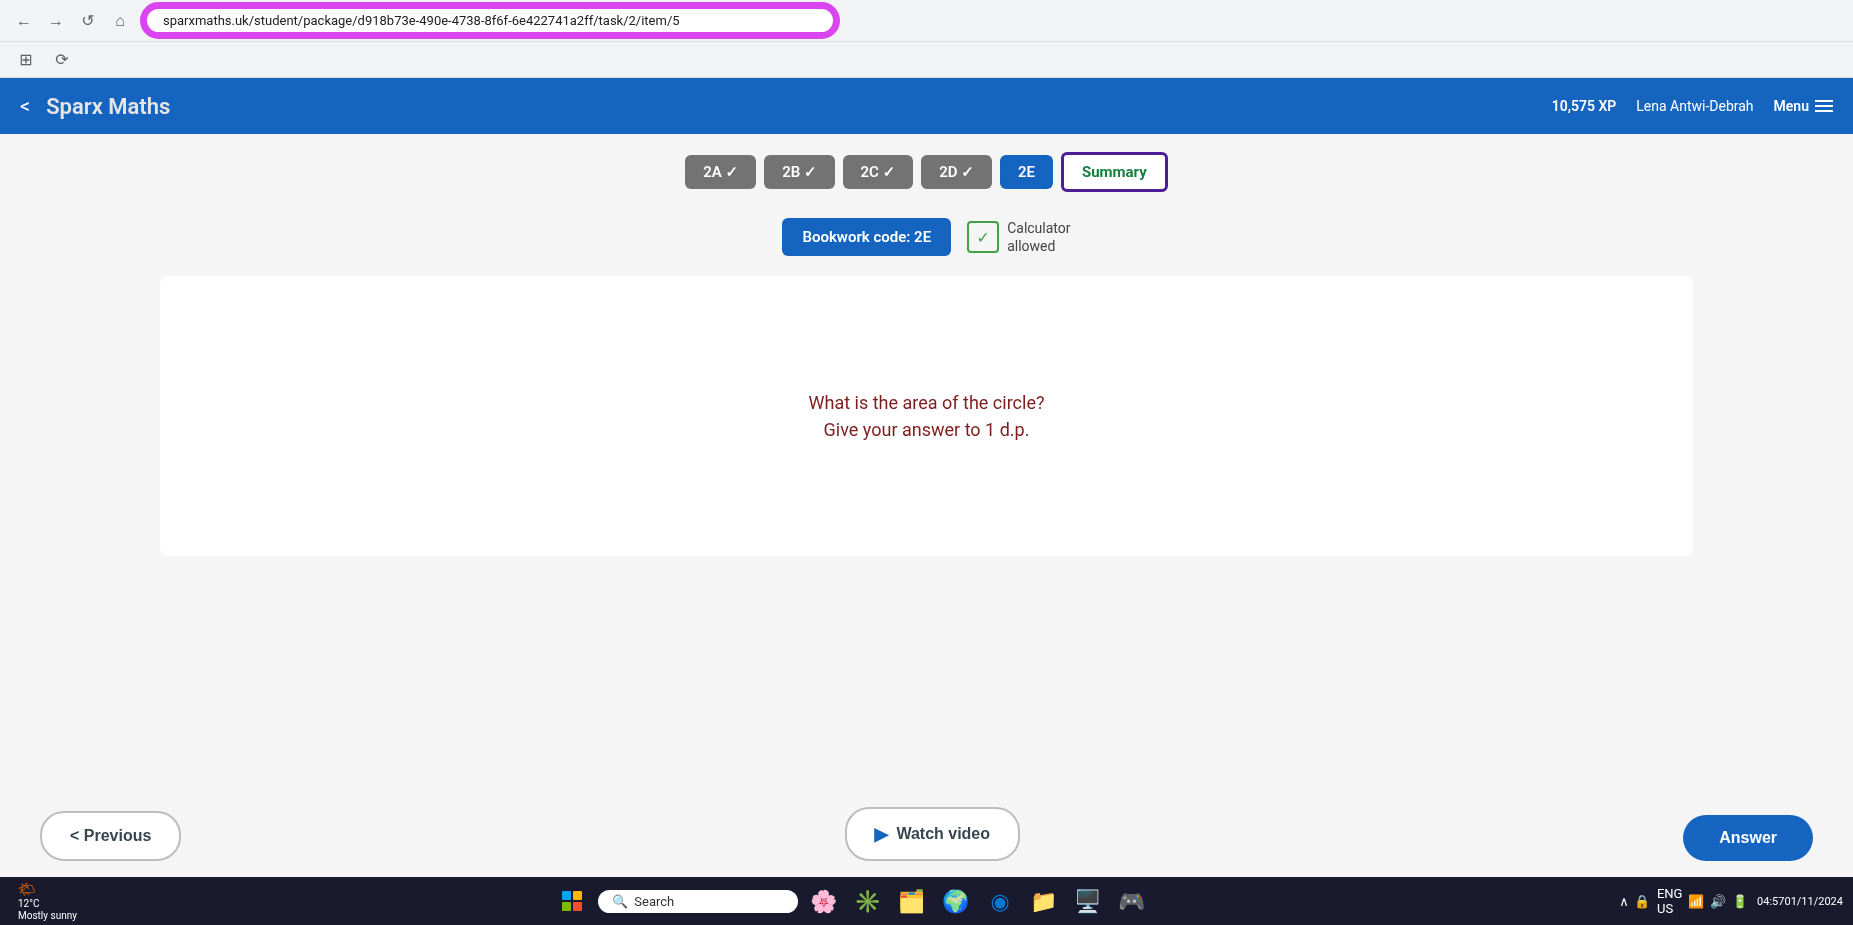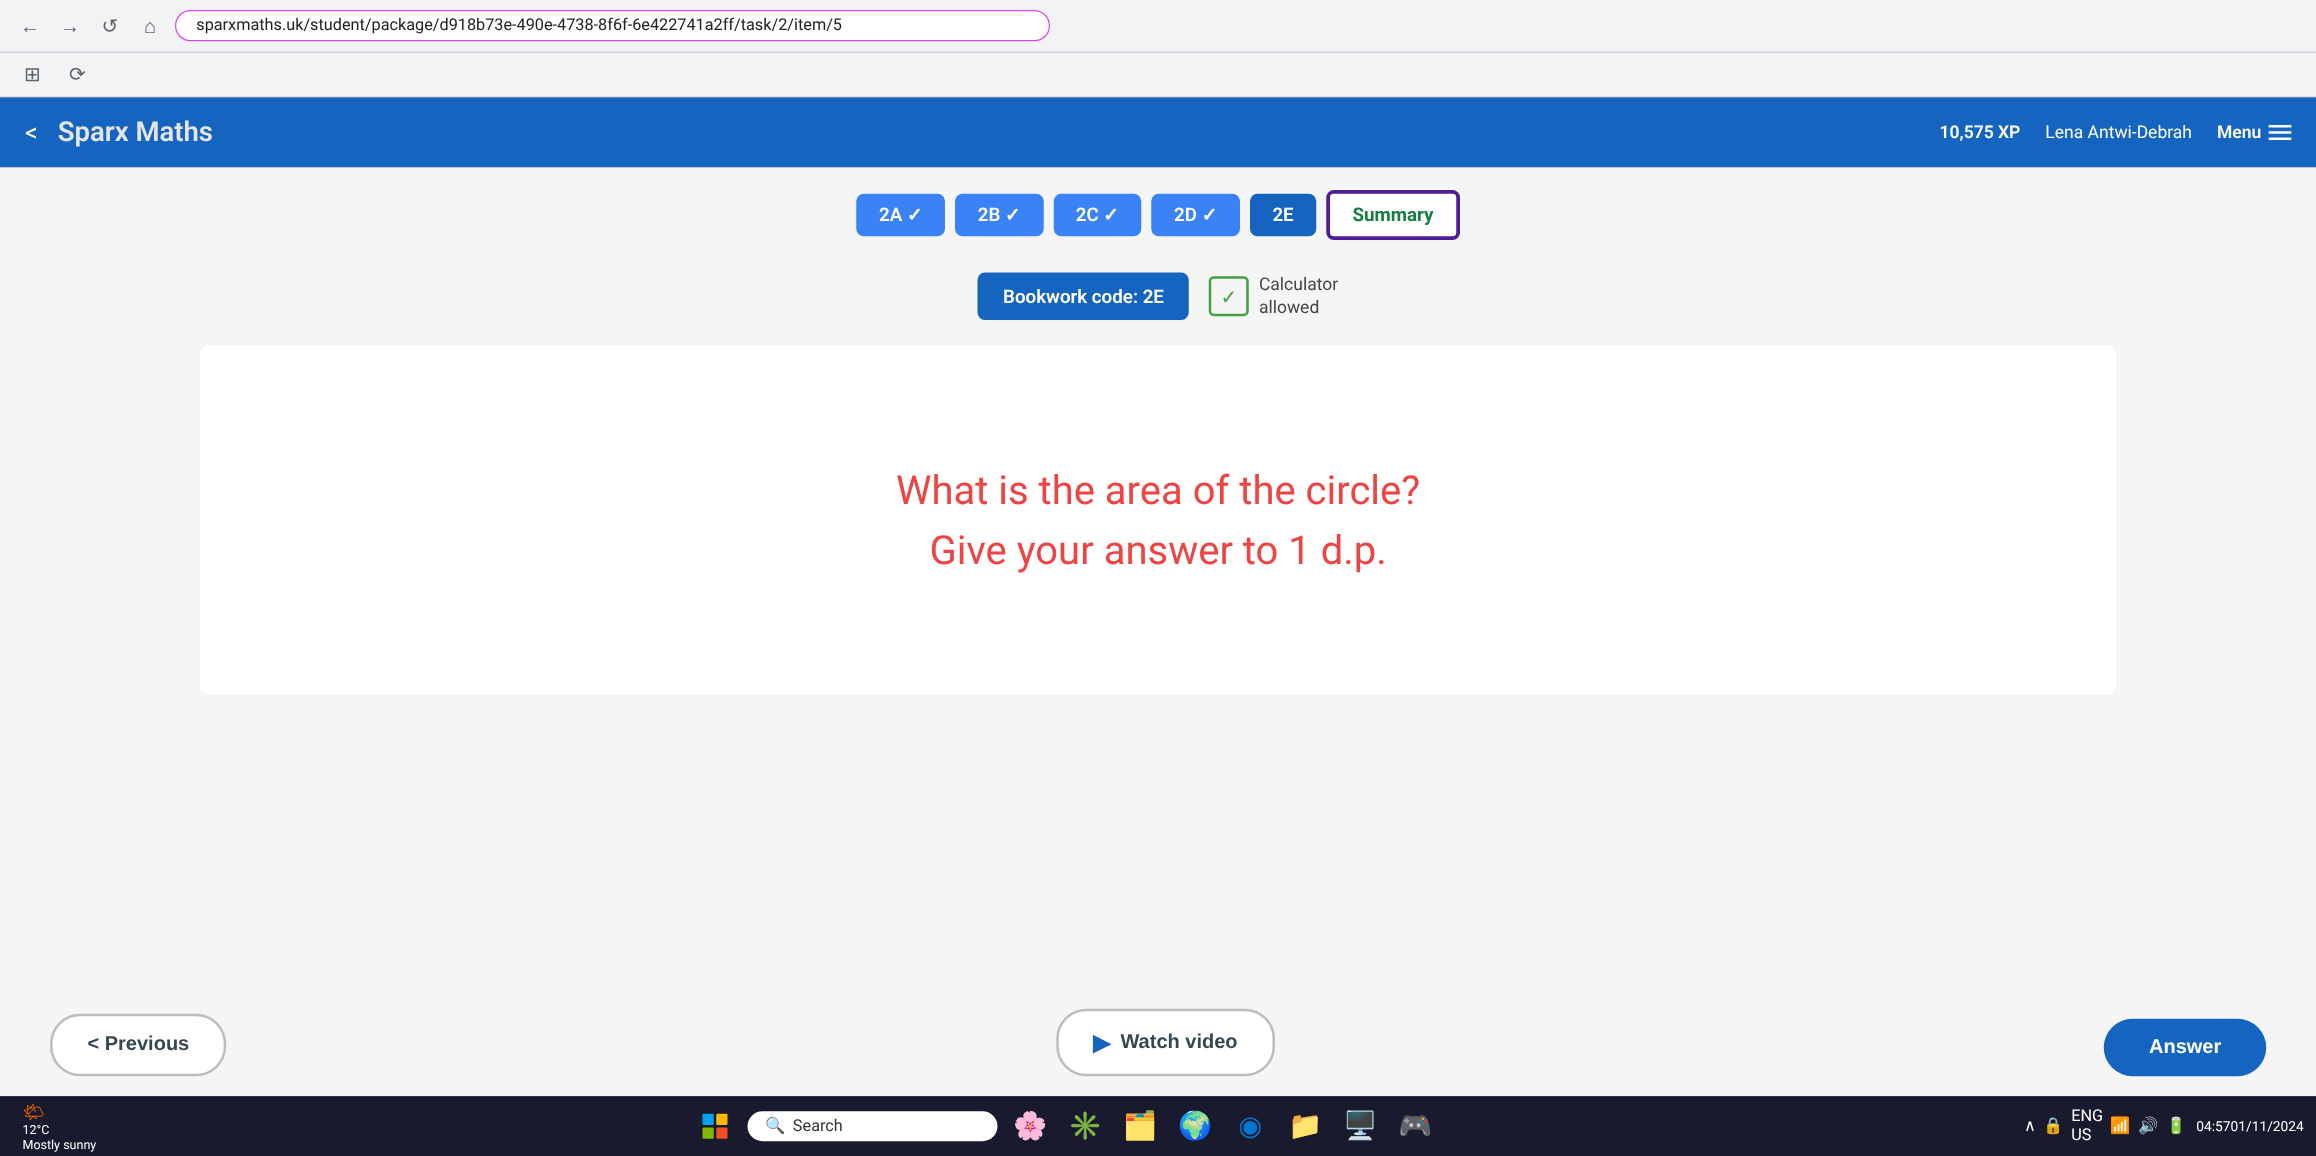--- a/index.html
+++ b/index.html
@@ -30,21 +30,21 @@
       align-items: center;
       justify-content: center;
       cursor: pointer;
       color: #5f6368;
       font-size: 16px;
       border-radius: 50%;
     }
     .address-bar {
       flex: 1;
       background: white;
-      border: 1px solid #d946ef;
+      border: 7px solid #d946ef;
       border-radius: 20px;
       padding: 4px 16px;
       font-size: 13px;
       color: #202124;
       max-width: 700px;
     }
 
     
     .browser-toolbar {
       background: #f1f3f4;
@@ -134,21 +134,21 @@
       background: #f5f5f5;
     }
     .task-tab {
       padding: 8px 18px;
       border-radius: 6px;
       font-size: 15px;
       font-weight: 600;
       cursor: pointer;
     }
     .task-tab.completed {
-      background: #3b82f6;
+      background: #737373;
       color: white;
     }
     .task-tab.active {
       background: #1565c0;
       color: white;
     }
     .task-tab.summary {
       background: white;
       color: #15803d;
       border: 3px solid #4c1d95;
@@ -218,22 +218,22 @@
     }
     .question-text .math-value {
       font-size: 32px;
       font-weight: 500;
       font-family: 'Times New Roman', serif;
     }
     .question-text .math-unit {
       font-family: 'Times New Roman', serif;
     }
     .question-sub {
-      font-size: 32px;
-      color: #ef4444;
+      font-size: 18px;
+      color: #7f1d1d;
       line-height: 1.5;
     }
 
     
     .bottom-bar {
       display: flex;
       align-items: flex-end;
       justify-content: space-between;
       padding: 16px 40px;
       background: #f5f5f5;

